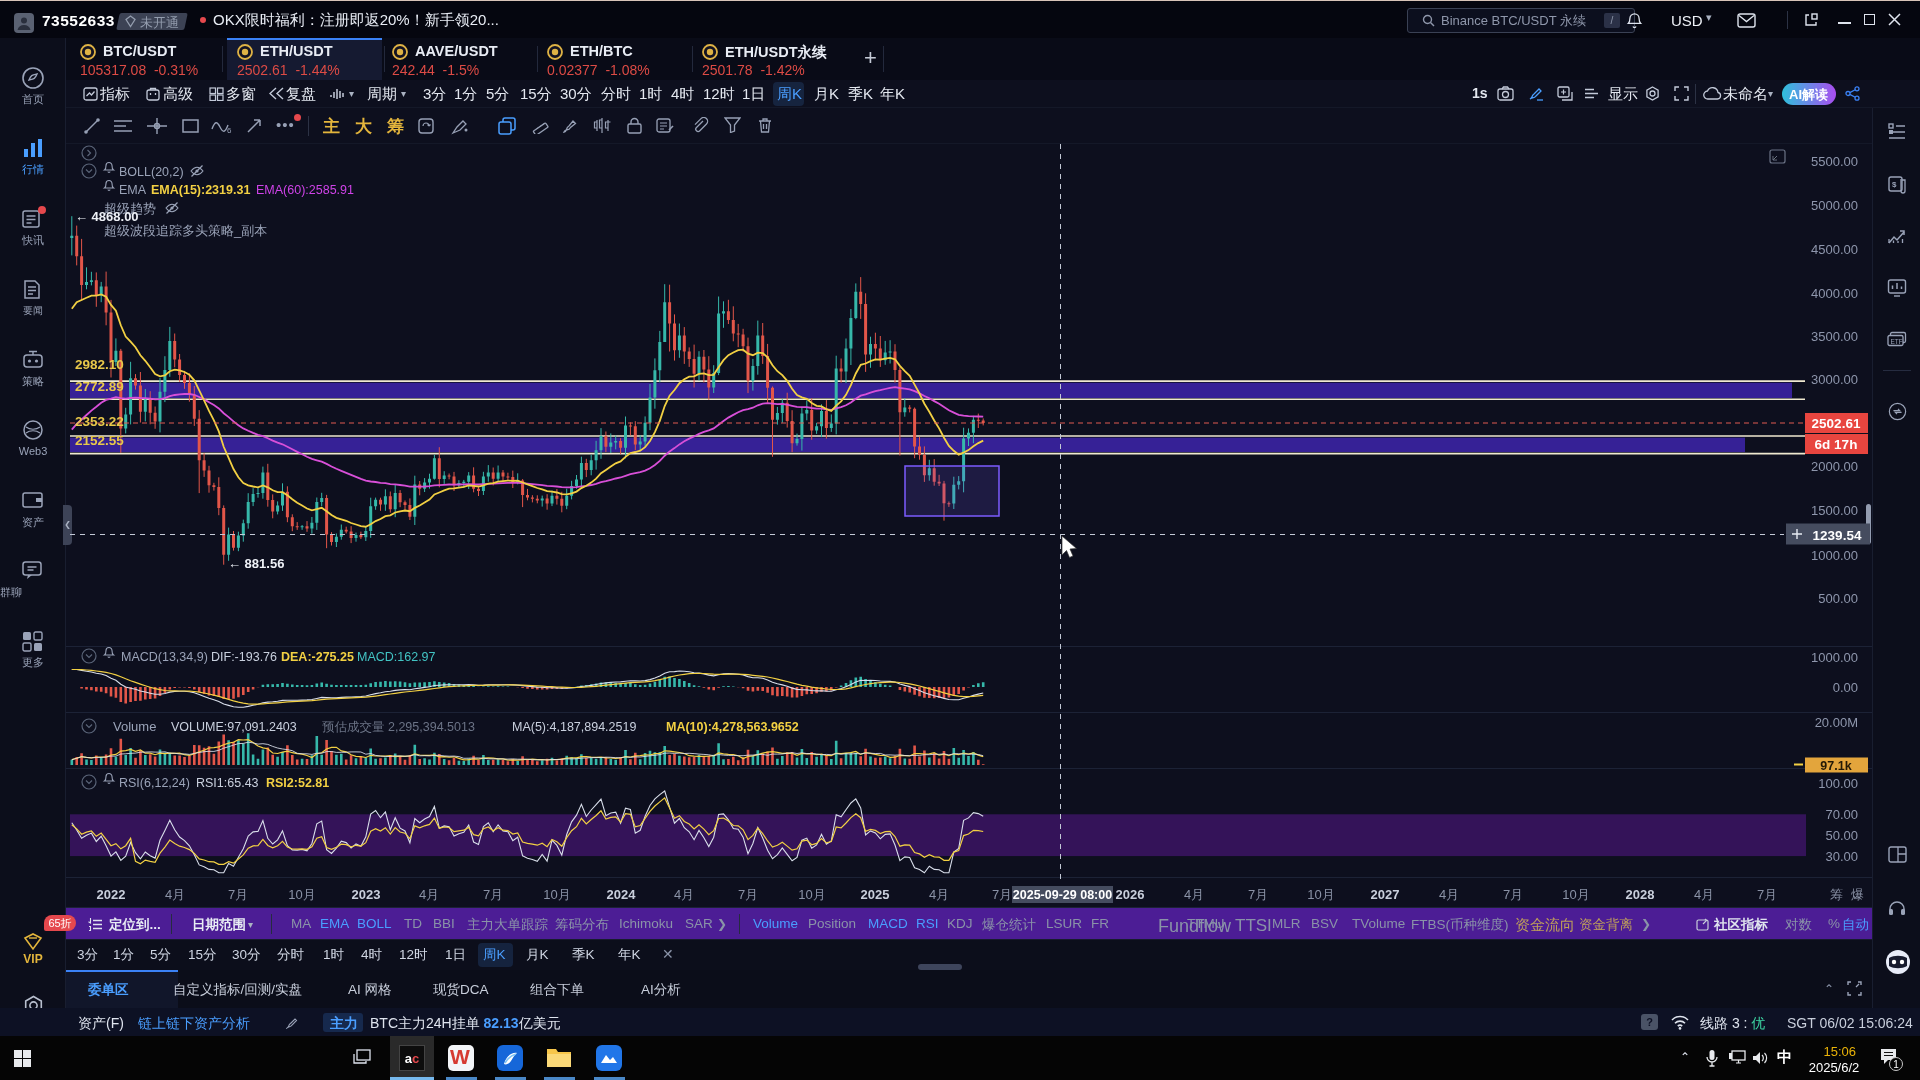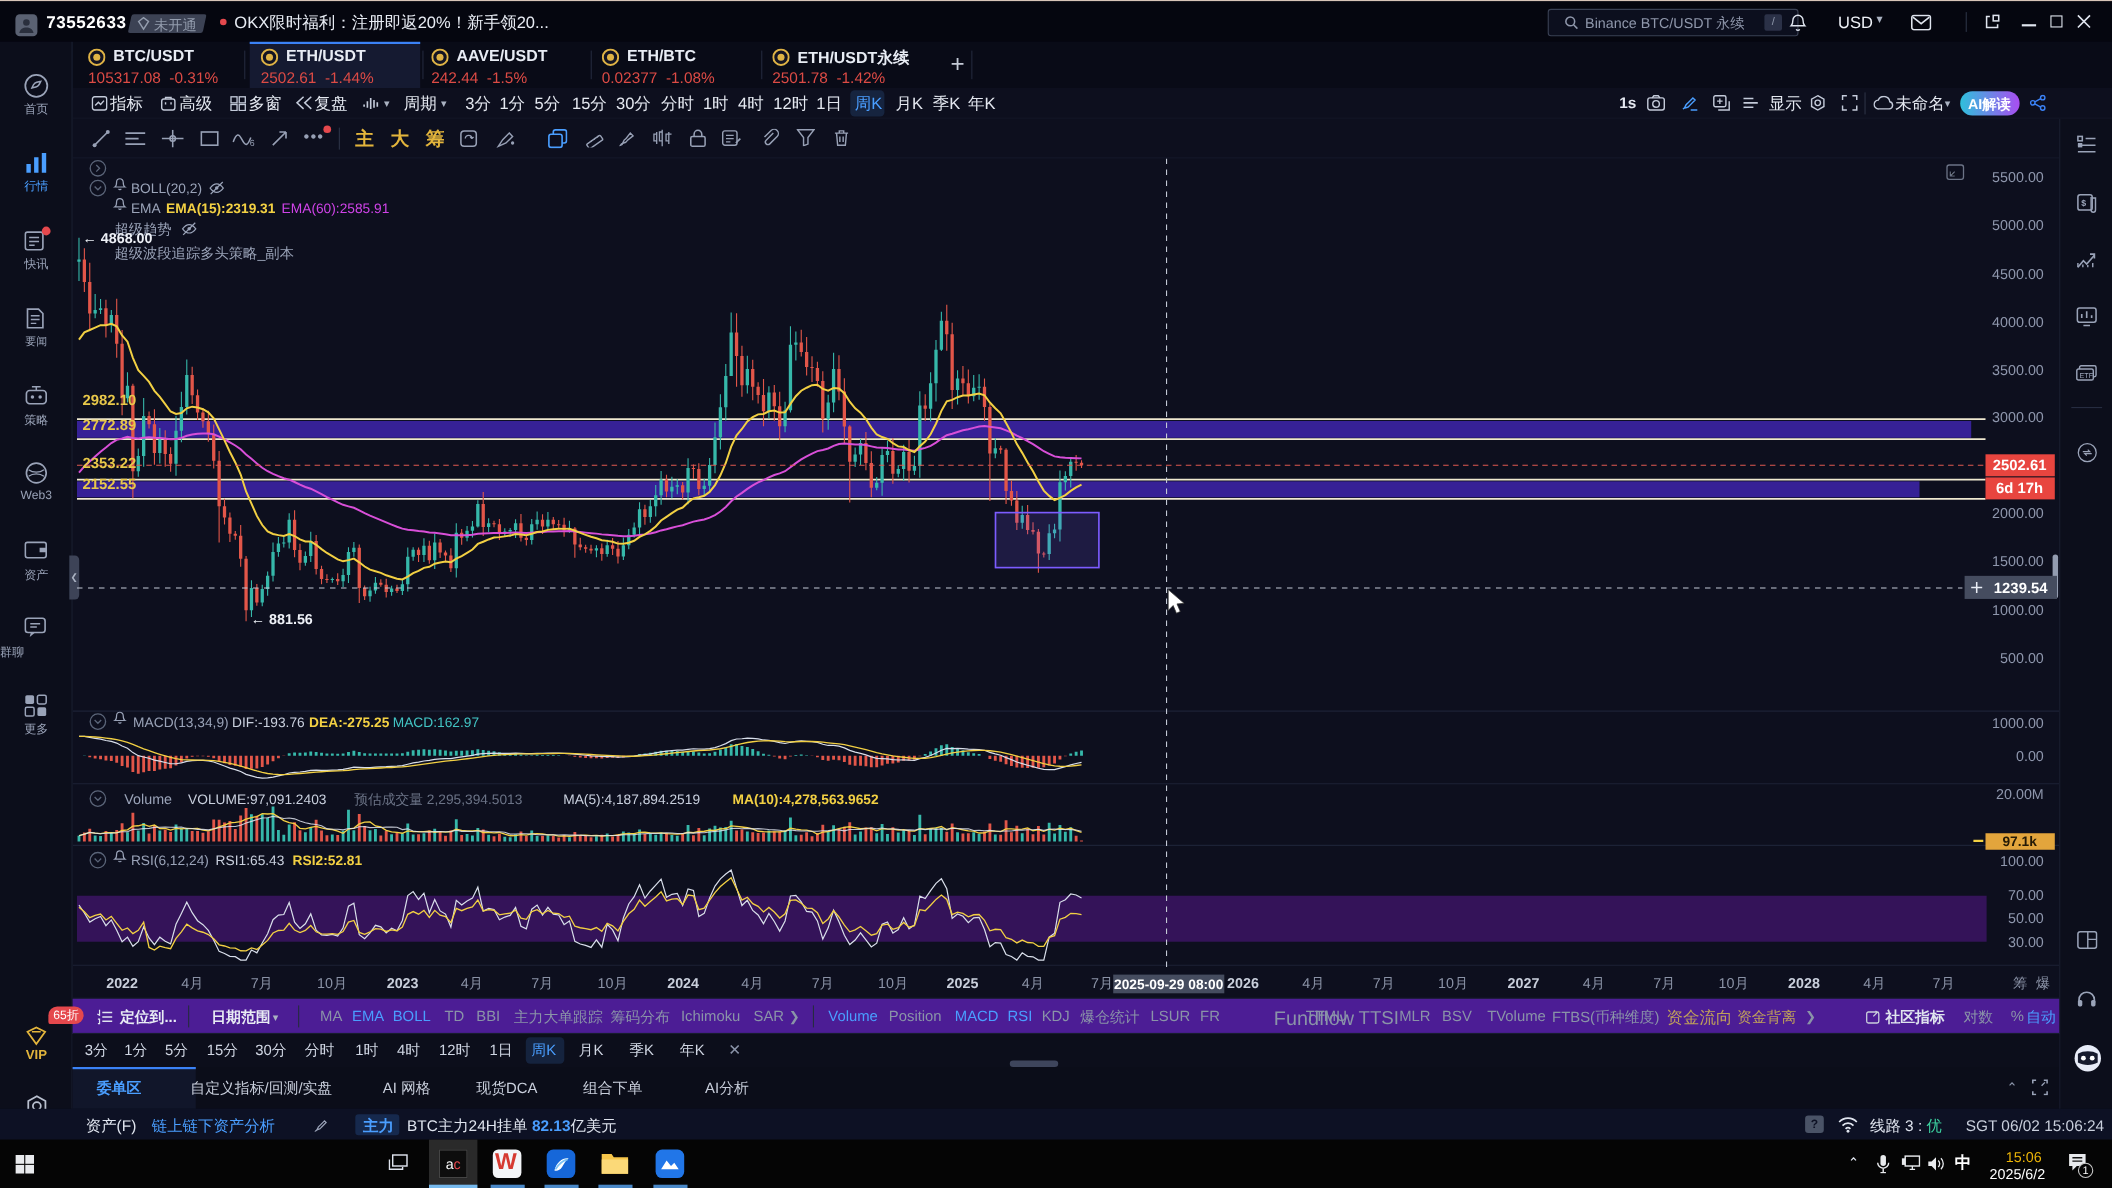--- a/index.html
+++ b/index.html
@@ -636,21 +636,21 @@
       <rect x="0" y="0" width="8" height="8" fill="#e8eaed"></rect>
       <rect x="9" y="0" width="8" height="8" fill="#e8eaed"></rect>
       <rect x="0" y="9" width="8" height="8" fill="#e8eaed"></rect>
       <rect x="9" y="9" width="8" height="8" fill="#e8eaed"></rect>
     </svg>
   <svg class="abs" style="left:353px;top:1049px;top:13px" width="18" height="18" viewBox="0 0 18 18">
       <rect x="4" y="1" width="13" height="10" fill="none" stroke="#dfe4ee" stroke-width="1.3"></rect>
       <path d="M1 5v9h12v-2" fill="none" stroke="#dfe4ee" stroke-width="1.3"></path>
     </svg>
   <div class="abs" style="left:390px;top:0;width:44px;height:44px;background:#2a2a2a"></div>
-  <div class="abs" style="left:399px;top:9px;width:26px;height:26px;background:#0d0d0d;border:1px solid #444;border-radius:0;color:#fff;font-size:13px;font-weight:normal;text-align:center;line-height:25px">a<span style="color:#e5484d">c</span></div>
+  <div class="abs" style="left:399px;top:9px;width:26px;height:26px;background:#0d0d0d;border:1px solid #444;border-radius:0;color:#fff;font-size:13px;font-weight:bold;text-align:center;line-height:25px">a<span style="color:#e5484d">c</span></div>
   <div class="abs" style="left:448px;top:9px;width:26px;height:26px;border-radius:5px;background:#f3f5f8"></div>
   <span class="abs" style="left:450px;top:9px;font-size:21px;font-weight:bold;color:#d63a31">W</span>
   <div class="abs" style="left:497px;top:9px;width:26px;height:26px;border-radius:6px;background:#1667d9"></div>
   <svg class="abs" style="left:497px;top:9px" width="26" height="26" viewBox="0 0 26 26">
       <path d="M7 19c2-8 8-12 13-11-3 2-4 5-6 8s-5 4-7 3z" fill="#fff"></path>
       <path d="M8 18c3-5 7-8 11-9" stroke="#7ec3f5" stroke-width="1.5" fill="none"></path>
     </svg>
   <svg class="abs" style="left:546px;top:11px" width="26" height="22" viewBox="0 0 26 22">
       <path d="M1 2h9l2 3h13v15H1z" fill="#f7c64a"></path>
       <path d="M1 7h24v13H1z" fill="#fbd978"></path>

